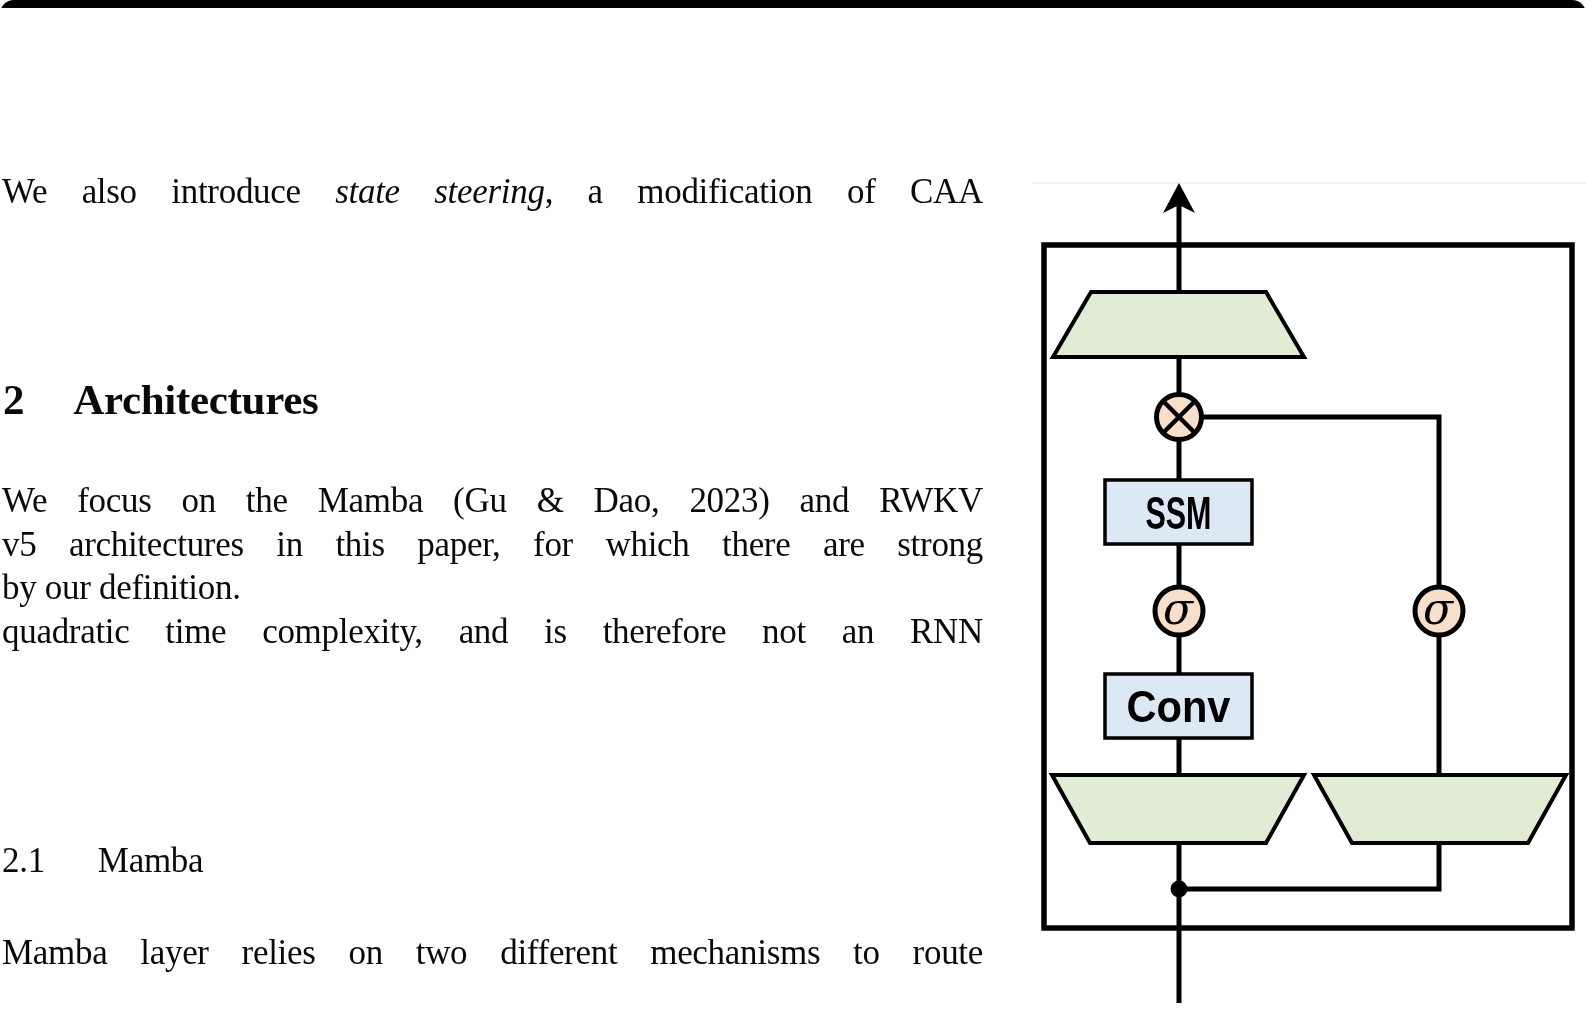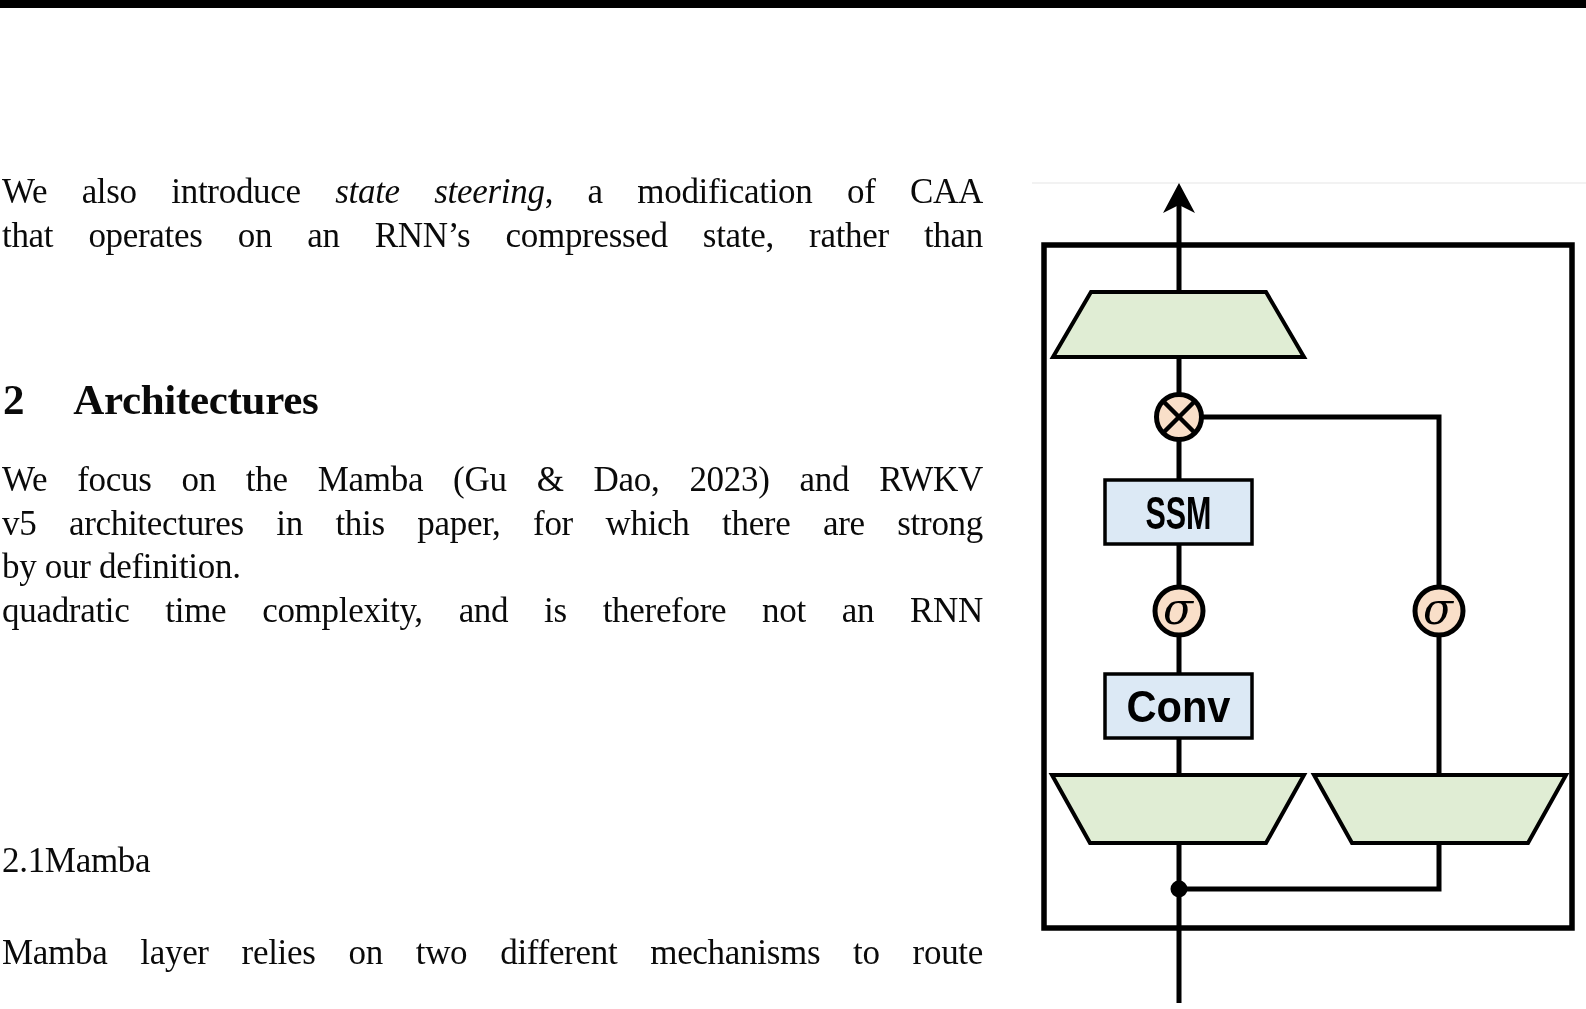--- a/index.html
+++ b/index.html
@@ -4,20 +4,21 @@
 <style>
   html,body{margin:0;padding:0;}
   .page{
     position:relative;
     width:1586px;
     height:1009px;
     background:#ffffff;
     overflow:hidden;
     font-family:"Liberation Serif", serif;
     color:#0a0a0a;
+    border-radius:14px;
   }
   .top-rule{
     position:absolute;
     left:0; top:0;
     width:1586px; height:8px;
     background:#000000;
   }
   .textcol{
     position:absolute;
     left:2px;
@@ -46,21 +47,21 @@
   }
   .sec-head .title{ margin-left:49px;margin-top:32px; }
   .subsec-head{
     position:absolute;
     left:2px; top:843px;
     font-size:35px;
     font-weight:normal;
     line-height:1;
     letter-spacing:-0.3px;
   }
-  .subsec-head .title{ }
+  .subsec-head .title{ margin-left:53px; }
   .figure-svg{
     position:absolute;
     left:1020px; top:168px;
     width:566px; height:841px;
   }
   .blocklabel{
     font-family:"Liberation Sans", sans-serif;
     font-weight:bold;
     fill:#000000;
   }
@@ -72,28 +73,27 @@
 </style>
 </head>
 <body>
 
 <div class="page">
 
   <div class="top-rule"></div>
 
   <div class="textcol" style="top:170px;">
     <div class="pline"><span>We also introduce </span><span class="ital">state steering</span><span>, a modification of CAA</span></div>
-    <div class="pline">that operates on an RNN’s compressed state, rather than</div>
   </div>
 
   <div class="sec-head">
     <span>2</span><span class="title">Architectures</span>
   </div>
 
-  <div class="textcol" style="top:458px;font-family:Liberation Serif, serif;">
+  <div class="textcol" style="top:479px;font-family:Liberation Serif, serif;">
     <div class="pline">We focus on the Mamba (Gu &amp; Dao, 2023) and RWKV</div>
     <div class="pline">v5 architectures in this paper, for which there are strong</div>
     <div class="pline end">by our definition.</div>
     <div class="pline">quadratic time complexity, and is therefore not an RNN</div>
   </div>
 
   <div class="subsec-head">
     <span>2.1</span><span class="title">Mamba</span>
   </div>
 

